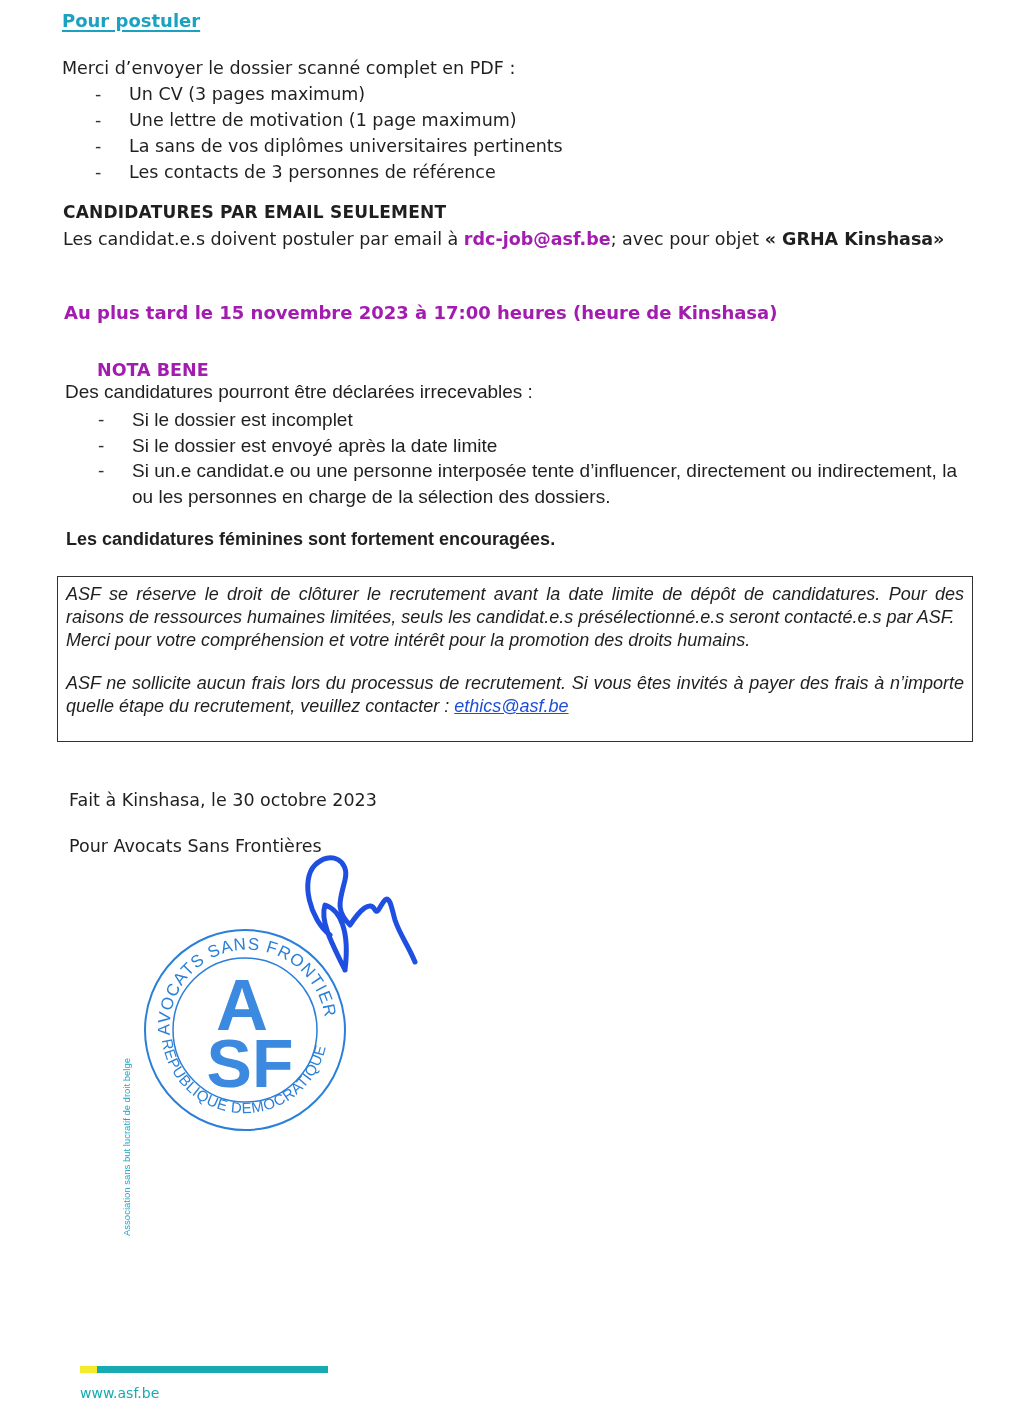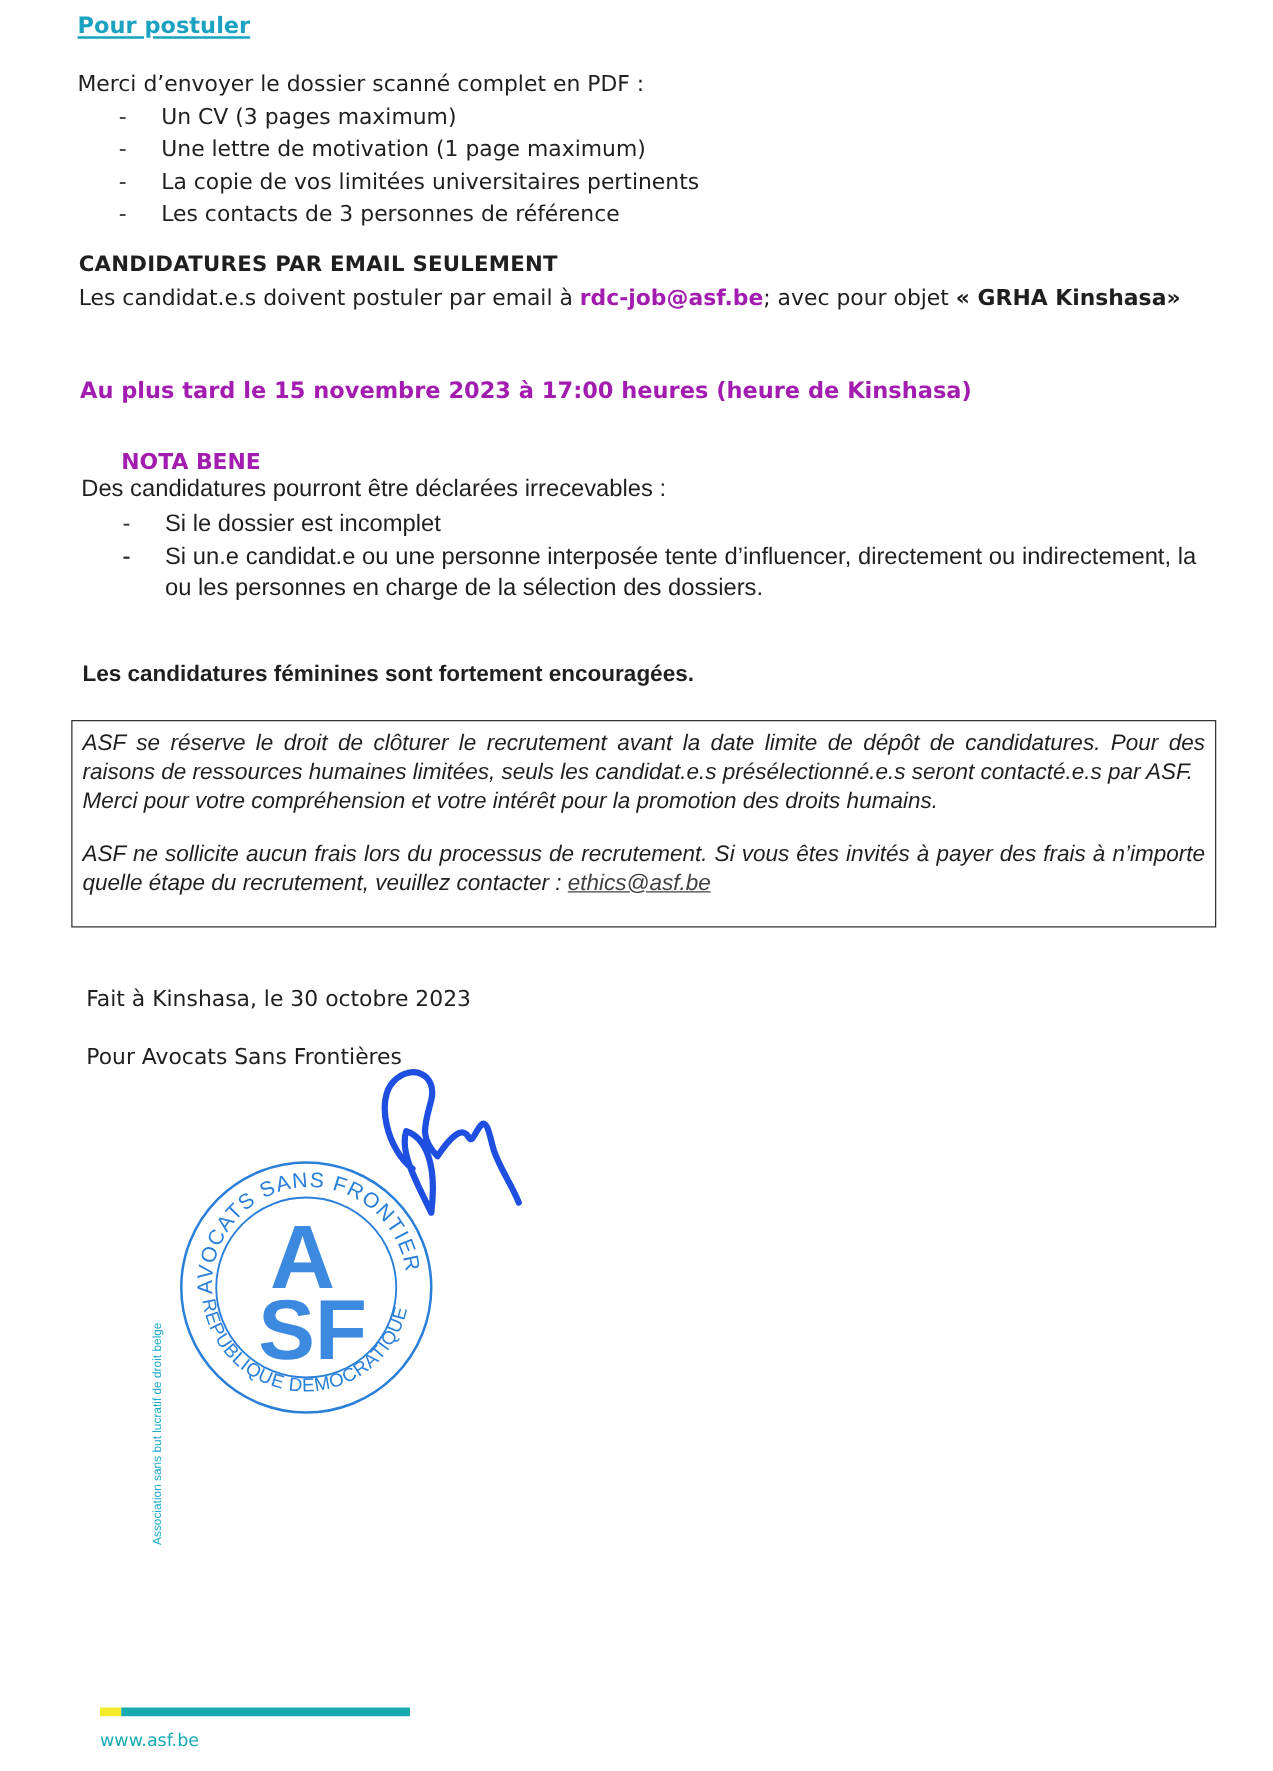--- a/index.html
+++ b/index.html
@@ -22,21 +22,21 @@
   ul.dash li .bullet { position: absolute; left: -34px; color: #333; }
   .section-head { font-weight: bold; font-size: 17px; letter-spacing: 0.2px; text-align: right; }
   .justify { text-align: justify; }
   .box {
     left: 57px; top: 576px; width: 898px; height: 152px;
     border: 1.5px solid #333; padding: 6px 8px; box-sizing: content-box;
     font-family: "Liberation Sans", sans-serif; font-style: italic;
     font-size: 18px; line-height: 23px; color: #1f1f1f;
   }
   .box p { margin: 0; text-align: justify; }
-  .box a { color: #404040; text-decoration: underline; }
+  .box a { color: #1d4ed8; text-decoration: underline; }
   .stamp { left: 140px; top: 925px; width: 210px; height: 210px; }
   .signature { left: 290px; top: 850px; width: 140px; height: 130px; }
   .sidebar-text {
     left: 8px; top: 1140px; width: 240px; height: 14px;
     transform: rotate(-90deg); transform-origin: center center;
     font-size: 9.5px; color: #1aa9c4; white-space: nowrap; text-align: center;
     font-family: "Liberation Sans", sans-serif;
   }
   .footer-bar {
     left: 80px; top: 1366px; width: 248px; height: 7px; display: flex;
@@ -47,36 +47,36 @@
 </style>
 </head>
 <body>
 
 <div class="abs title">Pour postuler</div>
 
 <div class="abs body-text" style="left:62px; top:55px;">Merci d’envoyer le dossier scanné complet en PDF :</div>
 <ul class="abs dash body-text" style="left:129px; top:81px;">
   <li><span class="bullet">-</span><span>Un CV (3 pages maximum)</span></li>
   <li><span class="bullet">-</span><span>Une lettre de motivation (1 page maximum)</span></li>
-  <li><span class="bullet">-</span><span>La copie de vos limitées universitaires pertinents</span></li>
+  <li><span class="bullet">-</span><span>La sans de vos diplômes universitaires pertinents</span></li>
   <li><span class="bullet">-</span><span>Les contacts de 3 personnes de référence</span></li>
 </ul>
 
 <div class="abs section-head" style="left:63px; top:202px;">CANDIDATURES PAR EMAIL SEULEMENT</div>
 <div class="abs body-text justify" style="left:63px; top:225px; width:895px; line-height:28px; text-align-last:left;">
   <span>Les candidat.e.s doivent postuler par email à </span><span class="teal" style="font-weight:bold;">rdc-job@asf.be</span><span>; avec pour objet </span><b>« GRHA Kinshasa»</b>
 </div>
 
 <div class="abs teal" style="left:64px; top:302px; font-weight:bold; font-size:18px;">Au plus tard le 15 novembre 2023 à 17:00 heures (heure de Kinshasa)</div>
 
 <div class="abs teal" style="left:65px; top:360px; font-weight:bold; font-size:17.5px;margin-left:32px;">NOTA BENE</div>
 <div class="abs narrow" style="left:65px; top:381px;">Des candidatures pourront être déclarées irrecevables :</div>
 <ul class="abs dash narrow" style="left:132px; top:407px; width:825px; line-height:25.5px;">
   <li><span class="bullet">-</span><span>Si le dossier est incomplet</span></li>
-  <li><span class="bullet">-</span></li>
+  <li><span class="bullet">-</span><span>Si le dossier est envoyé après la date limite</span></li>
   <li class="justify" style="text-align-last:left;"><span class="bullet">-</span><span>Si un.e candidat.e ou une personne interposée tente d’influencer, directement ou indirectement, la ou les personnes en charge de la sélection des dossiers.</span></li>
 </ul>
 
 <div class="abs" style="left:66px; top:529px; font-weight:bold; font-size:18px; font-family:'Liberation Sans', sans-serif;text-align:right;">Les candidatures féminines sont fortement encouragées.</div>
 
 <div class="abs box">
   <p style="text-align-last:left;">ASF se réserve le droit de clôturer le recrutement avant la date limite de dépôt de candidatures. Pour des raisons de ressources humaines limitées, seuls les candidat.e.s présélectionné.e.s seront contacté.e.s par ASF.</p>
   <p>Merci pour votre compréhension et votre intérêt pour la promotion des droits humains.</p>
   <p style="height:20px;"></p>
   <p style="text-align-last:left;"><span>ASF ne sollicite aucun frais lors du processus de recrutement. Si vous êtes invités à payer des frais à n’importe quelle étape du recrutement, veuillez contacter : </span><a>ethics@asf.be</a></p>

